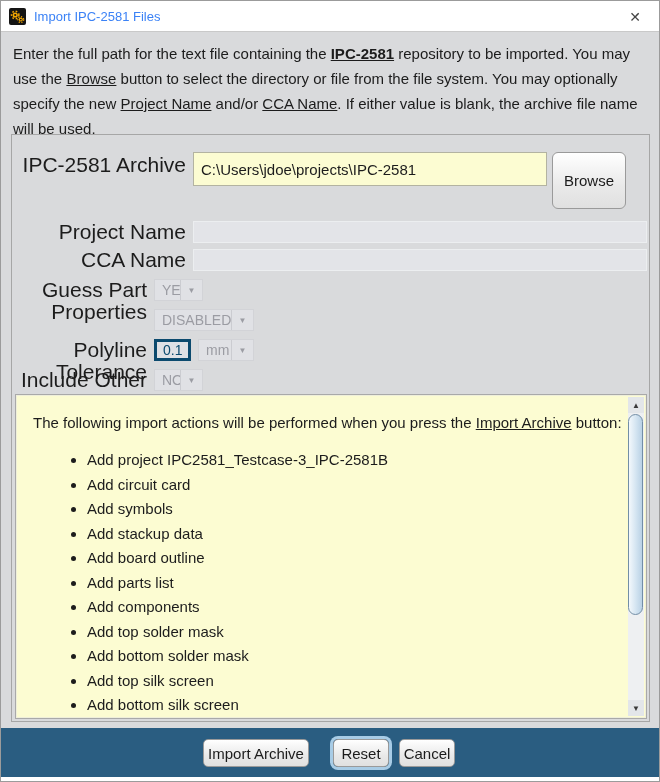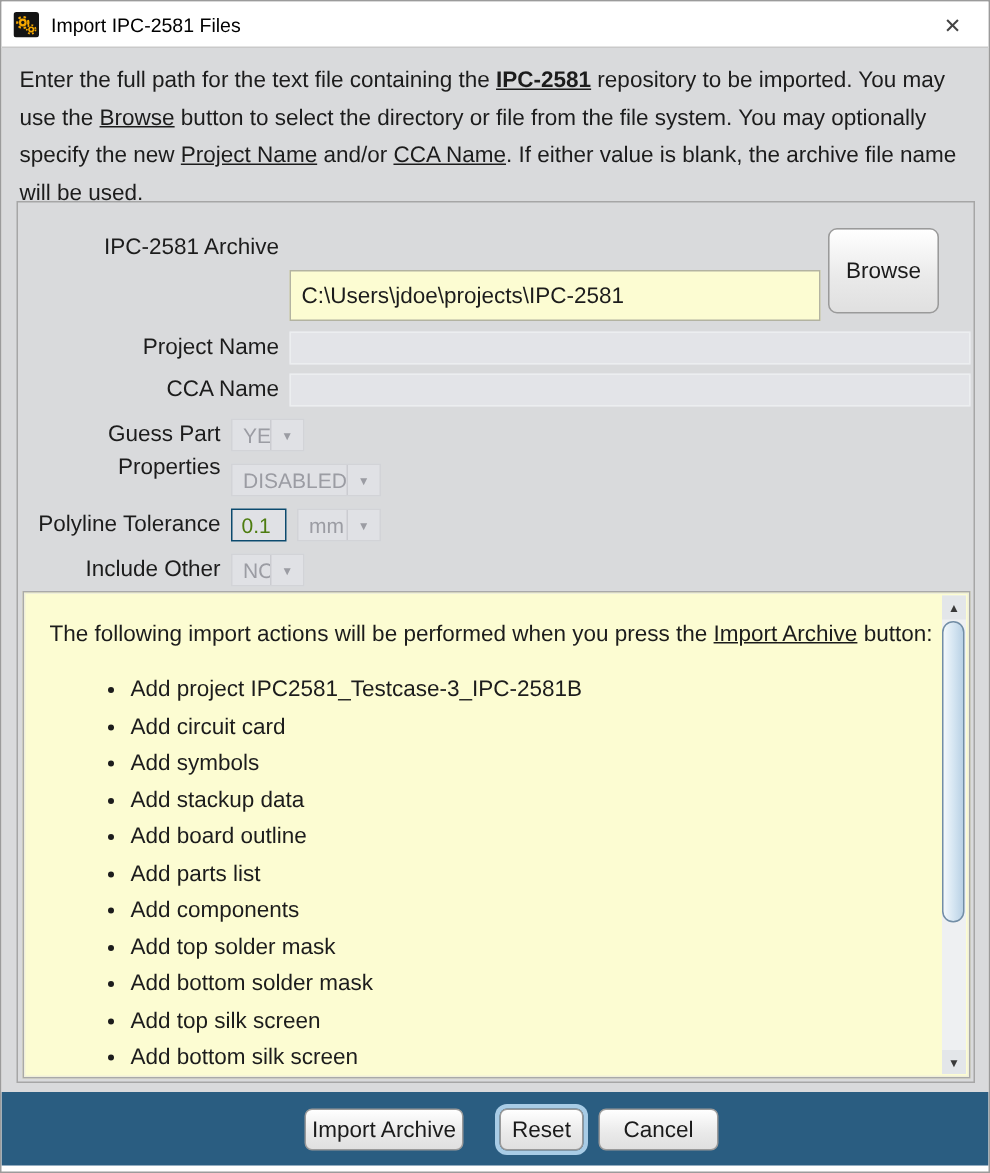--- a/index.html
+++ b/index.html
@@ -1,56 +1,56 @@
 <!DOCTYPE html>
 <html><head>
 <meta charset="utf-8">
 <style>
   html,body{margin:0;padding:0;background:#f0f0f0;font-family:"Liberation Sans",sans-serif;}
   .dialog{position:relative;width:658px;height:780px;background:#ffffff;border:1px solid #9b9b9b;overflow:hidden;}
   
   .titlebar{position:absolute;left:0;top:0;width:658px;height:30px;background:#ffffff;border-bottom:1px solid #c9c9c9;display:flex;align-items:center;}
   .app-icon{margin-left:8px;width:17px;height:17px;flex:0 0 auto;}
-  .title-text{margin-left:8px;font-size:13px;color:#000000;}
+  .title-text{margin-left:8px;font-size:13px;color:#3b82f6;}
   .close-btn{position:absolute;right:14px;top:6px;width:20px;height:20px;display:flex;align-items:center;justify-content:center;font-size:14px;color:#444;cursor:default;}
   
   .body-bg{position:absolute;left:0;top:31px;width:658px;height:696px;background:#d9dadc;}
   
   .instructions{position:absolute;left:0;top:31px;width:634px;padding:9px 12px 0 12px;font-size:15px;line-height:25px;color:#1c1c1c;}
   .instructions b{font-weight:bold;text-decoration:underline;}
   .u-link{text-decoration:underline;}
   
   .panel{position:absolute;left:10px;top:133px;width:639px;height:588px;border:1px solid #a6a6a6;background:#d9dadc;box-sizing:border-box;}
-  .flabel{position:absolute;font-size:15px;color:#1c1c1c;text-align:right;}
-  .yellow-input{position:absolute;box-sizing:border-box;background:#fcfcd2;border:1px solid #b3b3a1;font-family:"Liberation Sans",sans-serif;font-size:15px;color:#1c1c1c;padding:16px 7px;outline:none;margin-top:28px;}
+  .flabel{position:absolute;font-size:21px;color:#1c1c1c;text-align:right;}
+  .yellow-input{position:absolute;box-sizing:border-box;background:#fcfcd2;border:1px solid #b3b3a1;font-family:"Liberation Sans",sans-serif;font-size:15px;color:#1c1c1c;padding:16px 7px;outline:none;}
   .gray-input{position:absolute;box-sizing:border-box;background:#e3e4e8;border:1px solid #eceef0;font-family:"Liberation Sans",sans-serif;font-size:15px;color:#1c1c1c;padding:0 7px;outline:none;}
   .btn{box-sizing:border-box;background:linear-gradient(#ffffff,#e9e9e9 60%,#e0e0e0);border:1px solid #9a9a9a;border-radius:5px;font-family:"Liberation Sans",sans-serif;font-size:15px;color:#1b1b1b;display:flex;align-items:center;justify-content:center;cursor:default;}
   .browse-btn{position:absolute;left:540px;top:17px;width:74px;height:57px;border-radius:6px;}
   .combo{position:absolute;box-sizing:border-box;background:#e0e1e5;border:1px solid #d2d3d7;display:flex;align-items:center;color:#9b9ca3;font-size:14px;}
   .combo .val{flex:1;padding-left:7px;white-space:nowrap;overflow:hidden;}
   .combo .arrow{flex:0 0 21px;height:100%;border-left:1px solid #cbccd1;display:flex;align-items:center;justify-content:center;font-size:8px;color:#9b9ca3;}
-  .mini-field{position:absolute;box-sizing:border-box;background:#e0e1e5;border:1px solid #0c4a6e;font-family:"Liberation Sans",sans-serif;font-size:14px;color:#4d7c0f;padding:0 6px;outline:none;}
+  .mini-field{position:absolute;box-sizing:border-box;background:#e0e1e5;border:3px solid #0c4a6e;font-family:"Liberation Sans",sans-serif;font-size:14px;color:#0c4a6e;padding:0 6px;outline:none;}
   
   .preview{position:absolute;left:3px;top:259px;width:632px;height:325px;box-sizing:border-box;background:#fcfcd2;border:1px solid #a9a9a9;box-shadow:inset 0 0 0 1px #efefda;}
   .preview-content{position:absolute;left:0;top:0;right:19px;bottom:0;overflow:hidden;padding:16px 4px 0 17px;font-size:15px;color:#1c1c1c;}
   .preview-content p{margin:0;line-height:24px;}
   .preview-content ul{margin:13px 0 0 54px;padding:0;}
   .preview-content li{line-height:24.5px;list-style:disc;}
   
   .sbar{position:absolute;top:2px;right:2px;width:16px;bottom:2px;background:#eef0f2;}
   .sbar .sbtn{position:absolute;left:0;width:16px;height:16px;background:#e3e6e9;display:flex;align-items:center;justify-content:center;font-size:8px;color:#3a3a3a;}
   .sbar .up{top:0;}
   .sbar .down{bottom:0;}
   .sbar .thumb{position:absolute;left:0px;top:17px;width:15px;height:201px;border:1px solid #72890_; border:1px solid #728ea6;border-radius:8px;background:linear-gradient(90deg,#f3f8fc 0%,#d3e4f1 55%,#b9d1e5 100%);box-sizing:border-box;}
   
   .footer{position:absolute;left:0;top:727px;width:658px;height:49px;background:#2a5d81;}
   .footer .btn{position:absolute;height:28px;}
   .import-btn{left:202px;top:11px;width:106px;}
   .reset-btn{left:332px;top:11px;width:56px;box-shadow:0 0 0 3px #a8cce6;}
-  .cancel-btn{left:398px;top:11px;width:80px;}
+  .cancel-btn{left:398px;top:11px;width:56px;}
 </style>
 </head>
 <body>
 
 <div class="dialog">
 
   <div class="titlebar">
     <svg class="app-icon" viewBox="0 0 17 17">
       <rect width="17" height="17" rx="2" fill="#141414"></rect>
       <circle cx="6.2" cy="7" r="3.7" fill="none" stroke="#f5a800" stroke-width="1.5" stroke-dasharray="1.6 1.9"></circle>

